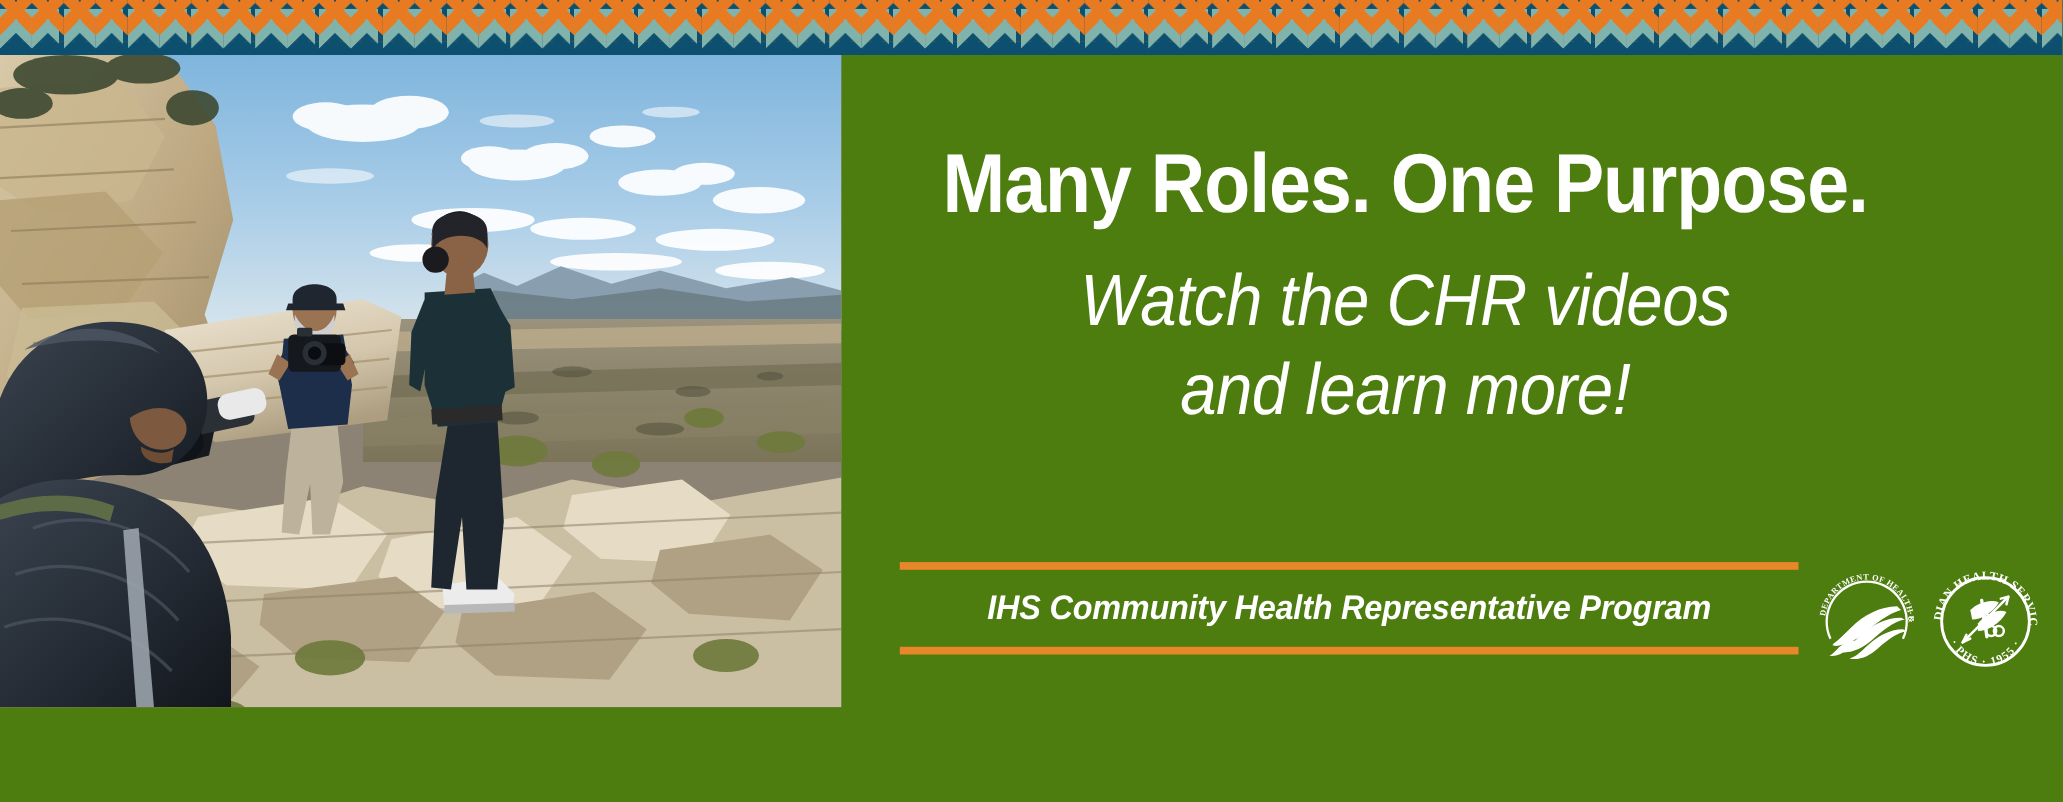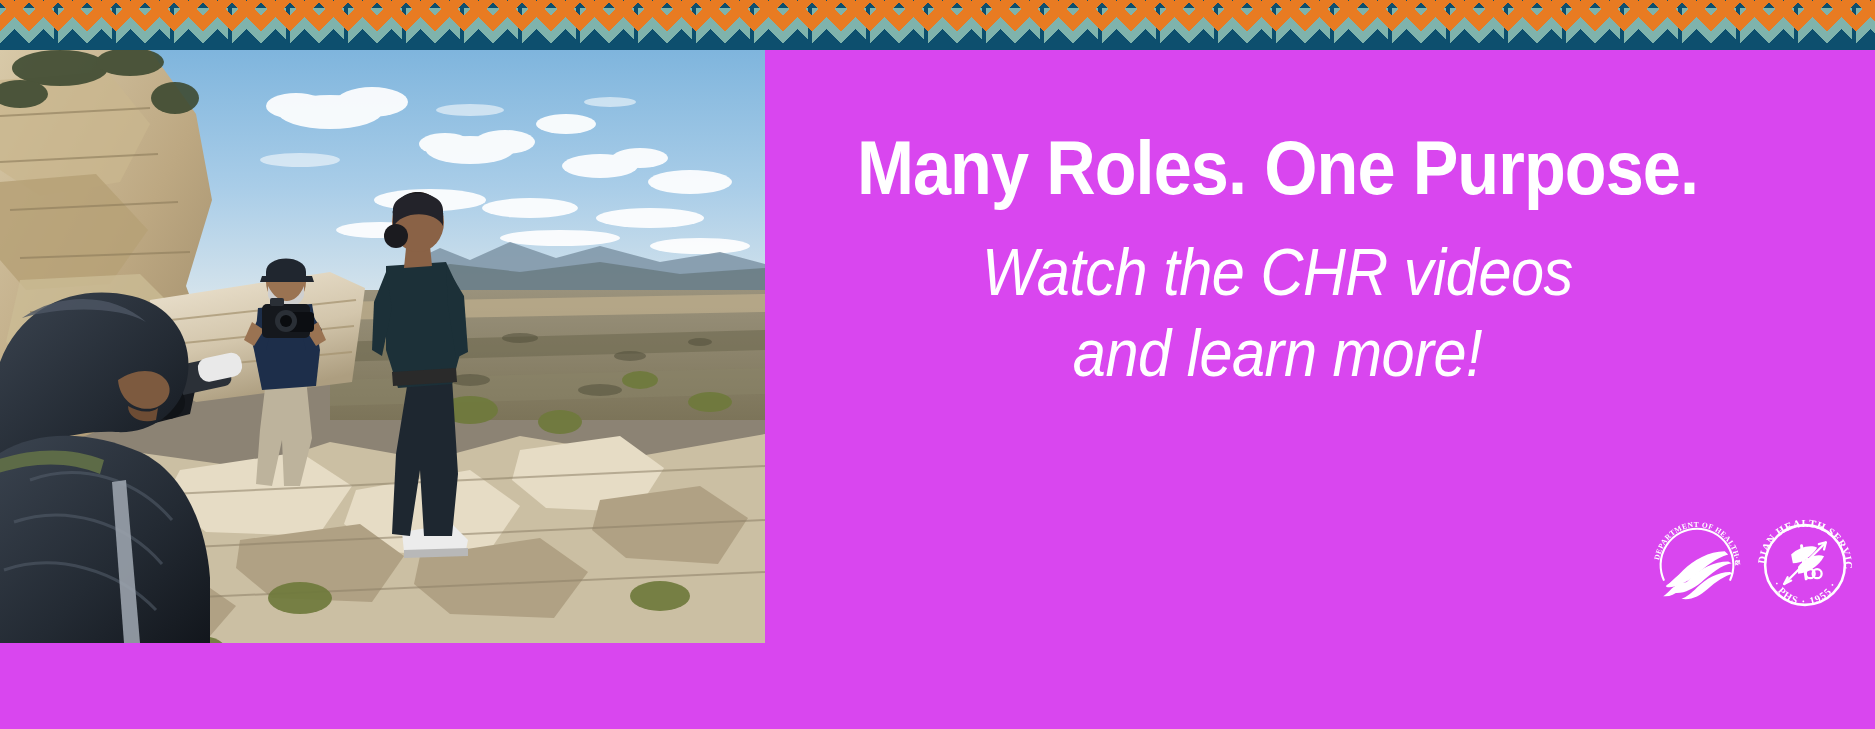--- a/index.html
+++ b/index.html
@@ -3,21 +3,21 @@
 <meta charset="utf-8">
 <title>IHS CHR Banner</title>
 <style>
   html,body{margin:0;padding:0;background:#5a6b74;}
   *{box-sizing:border-box;}
 
   .banner{
     position:relative;
     width:1875px;
     height:729px;
-    background:#d946ef;
+    background:#4d7c0f;
     overflow:hidden;
     font-family:"Liberation Sans", sans-serif;
   }
 
   
   .pattern-band{
     position:absolute;
     left:0; top:0;
     width:1875px;
     height:50px;
@@ -359,20 +359,25 @@
 
   <div class="copy">
 
     <div class="headline">Many Roles. One Purpose.</div>
 
     <div class="subhead">
       <div>Watch the CHR videos</div>
       <div>and learn more!</div>
     </div>
 
+    <div class="program-strip">
+      <div class="rule top"></div>
+      <div class="program-label">IHS Community Health Representative Program</div>
+      <div class="rule bottom"></div>
+    </div>
 
     <div class="seals">
 
       <div class="seal">
         <svg viewBox="0 0 120 120">
           <defs>
             <path id="hhsArc" d="M 16,60 A 44,44 0 1 1 104,60" fill="none"></path>
             <path id="hhsArcLow" d="M 17,62 A 43,43 0 0 0 103,62" fill="none"></path>
           </defs>
 

